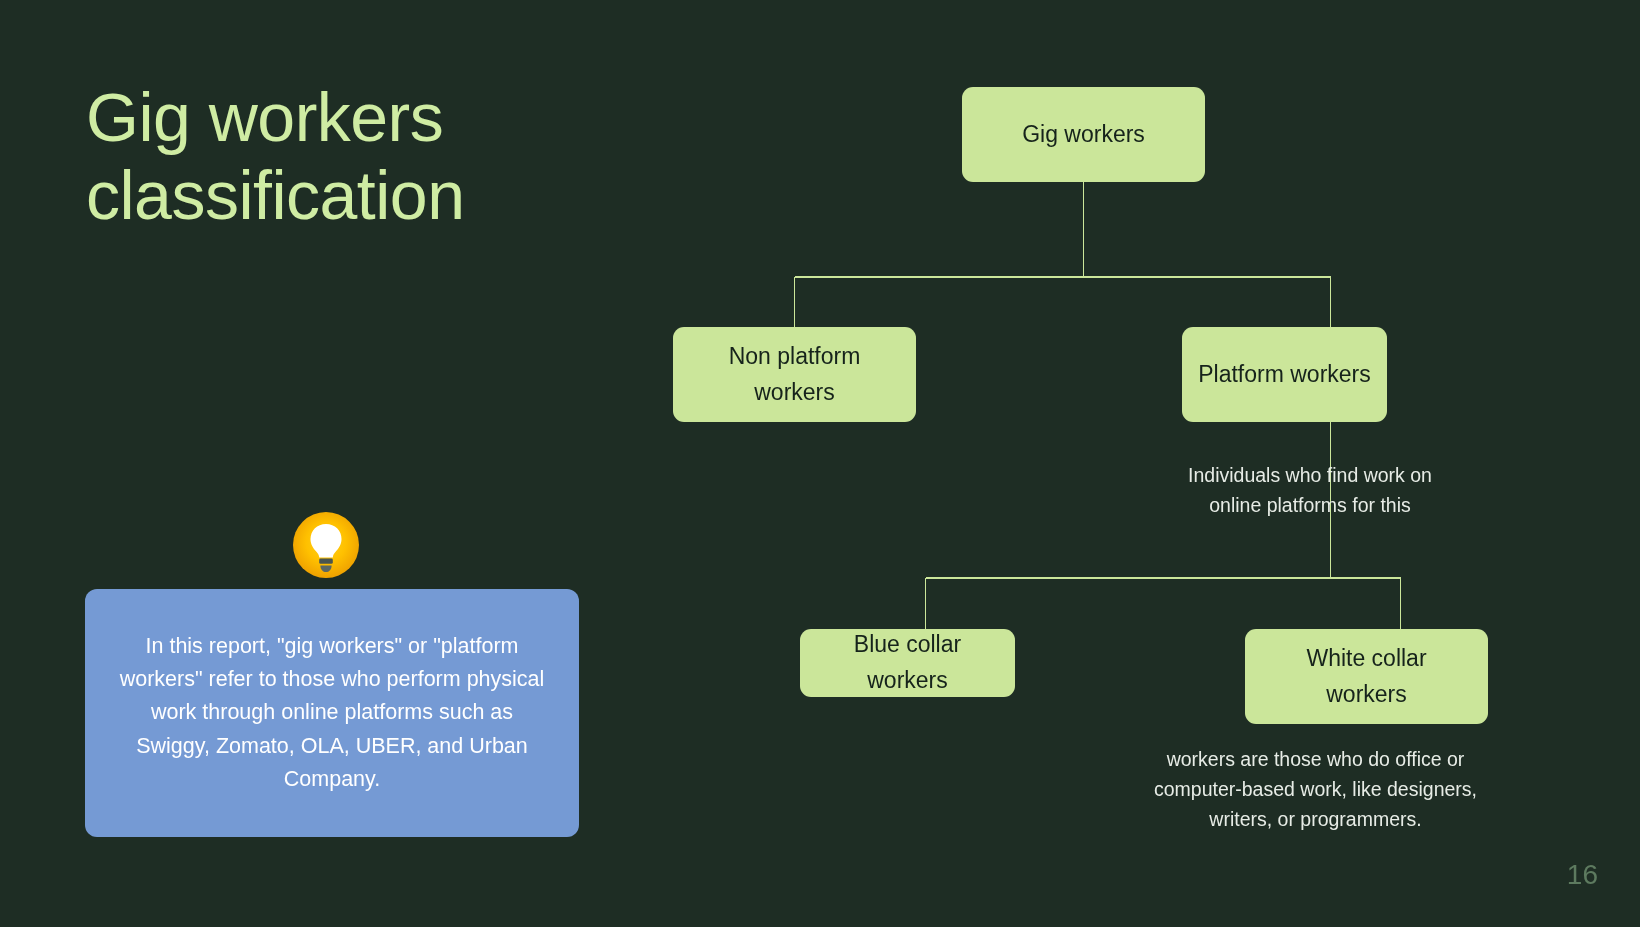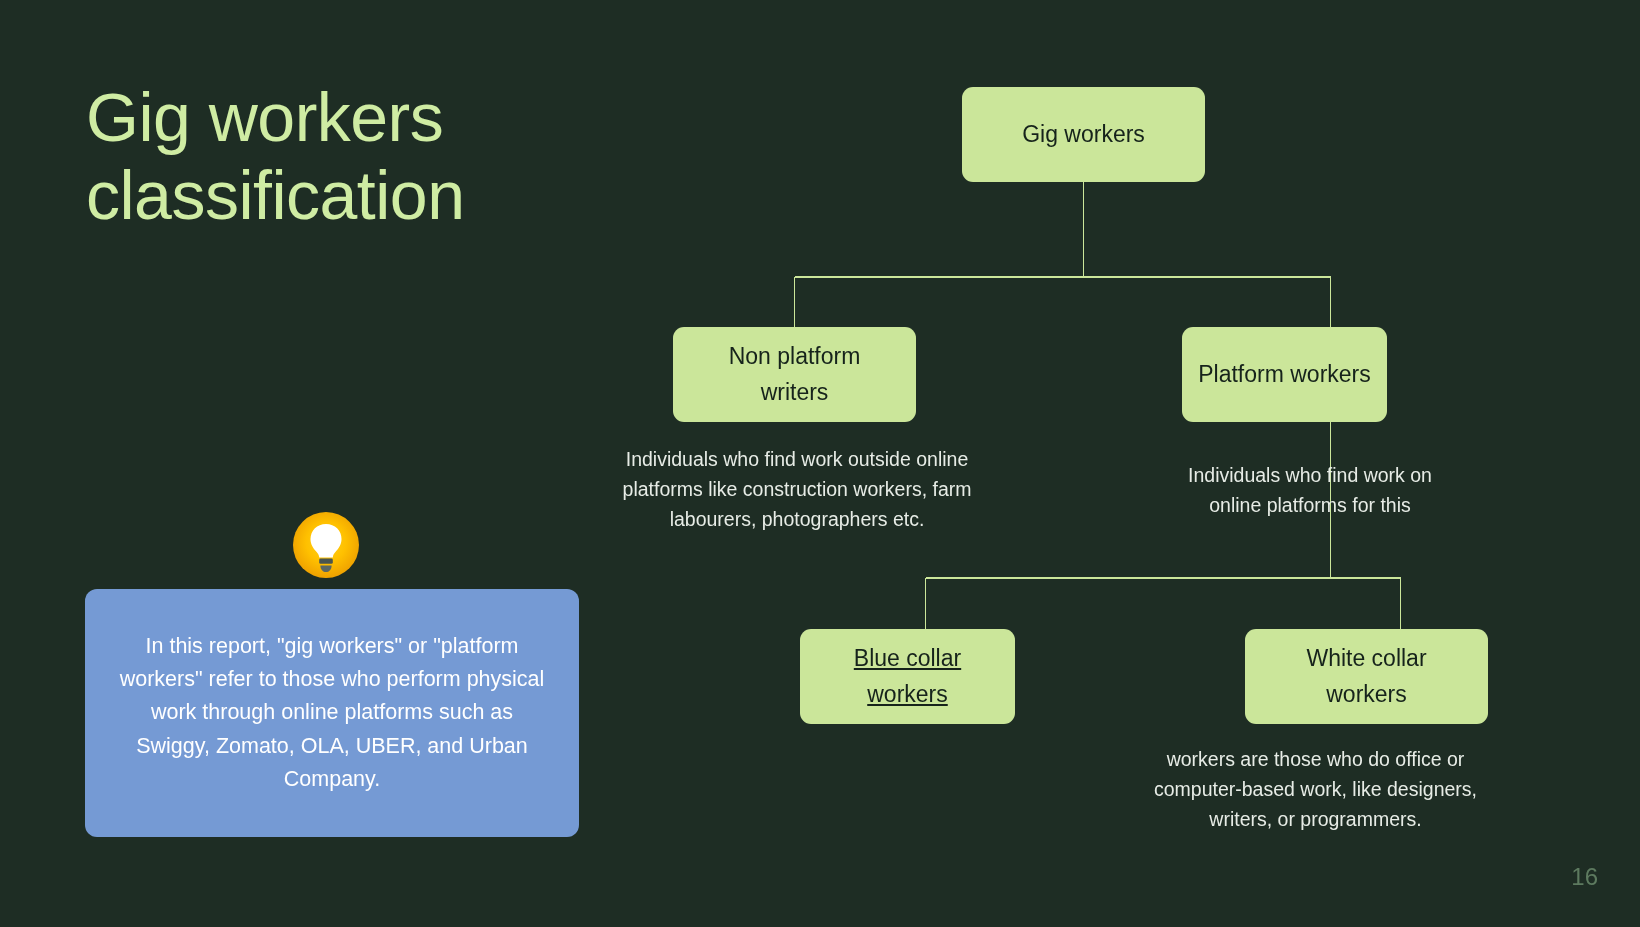--- a/index.html
+++ b/index.html
@@ -76,21 +76,21 @@
     font-size: 23px;
     line-height: 1.55;
     padding: 6px 14px;
     white-space: pre-line;
     z-index: 3;
   }
 
   .node-root   { left: 962px;  top: 87px;  width: 243px; height: 95px; }
   .node-nonpf  { left: 673px;  top: 327px; width: 243px; height: 95px; }
   .node-pf     { left: 1182px; top: 327px; width: 205px; height: 95px; }
-  .node-blue   { left: 800px;  top: 629px; width: 215px; height: 95px; text-decoration: underline; }
+  .node-blue   { left: 800px;  top: 629px; width: 215px; height: 68px; }
   .node-white  { left: 1245px; top: 629px; width: 243px; height: 95px; }
 
   
   .desc {
     position: absolute;
     color: #e7ece6;
     font-size: 19.5px;
     line-height: 1.55;
     text-align: center;
     white-space: pre-line;
@@ -110,21 +110,21 @@
     z-index: 1;
     pointer-events: none;
   }
 
   
   .page-num {
     position: absolute;
     right: 42px;
     bottom: 36px;
     color: #5d7a5f;
-    font-size: 24px;
+    font-size: 28px;
   }
 </style>
 </head>
 <body>
 
 <div class="slide">
 
   <div class="title">Gig workers
 classification</div>
 
@@ -145,31 +145,30 @@
 
       <path d="M 925.5 578 L 925.5 629"></path>
 
       <path d="M 1400.5 578 L 1400.5 629"></path>
     </g>
   </svg>
 
   <div class="node node-root">Gig workers</div>
 
   <div class="node node-nonpf">Non platform
-writers</div>
+workers</div>
 
   <div class="node node-pf">Platform workers</div>
 
   <div class="node node-blue">Blue collar
 workers</div>
 
   <div class="node node-white">White collar
 workers</div>
 
-  <div class="desc desc-nonpf">Individuals who find work outside online platforms like construction workers, farm labourers, photographers etc.</div>
 
   <div class="desc desc-pf">Individuals who find work on online platforms for this</div>
 
 
   <div class="desc desc-white">workers are those who do office or computer-based work, like designers, writers, or programmers.</div>
 
   <div class="callout">
     <div class="callout-text">In this report, "gig workers" or "platform workers" refer to those who perform physical work through online platforms such as Swiggy, Zomato, OLA, UBER, and Urban Company.</div>
   </div>
 

